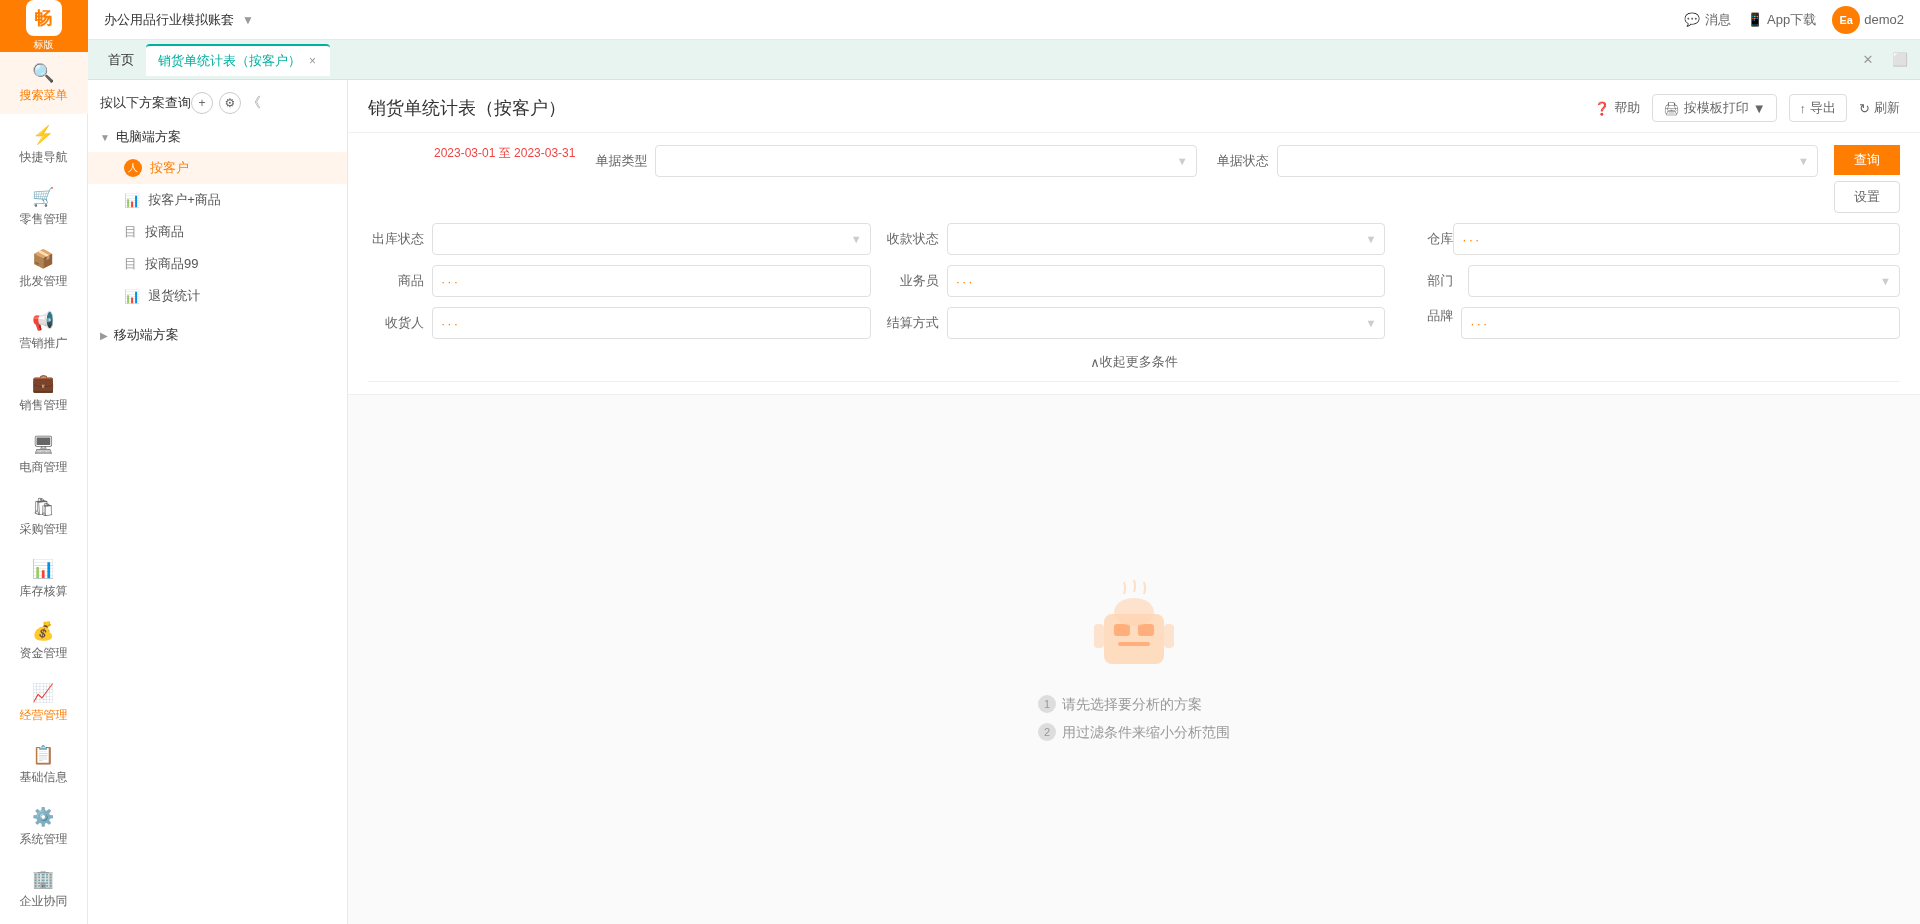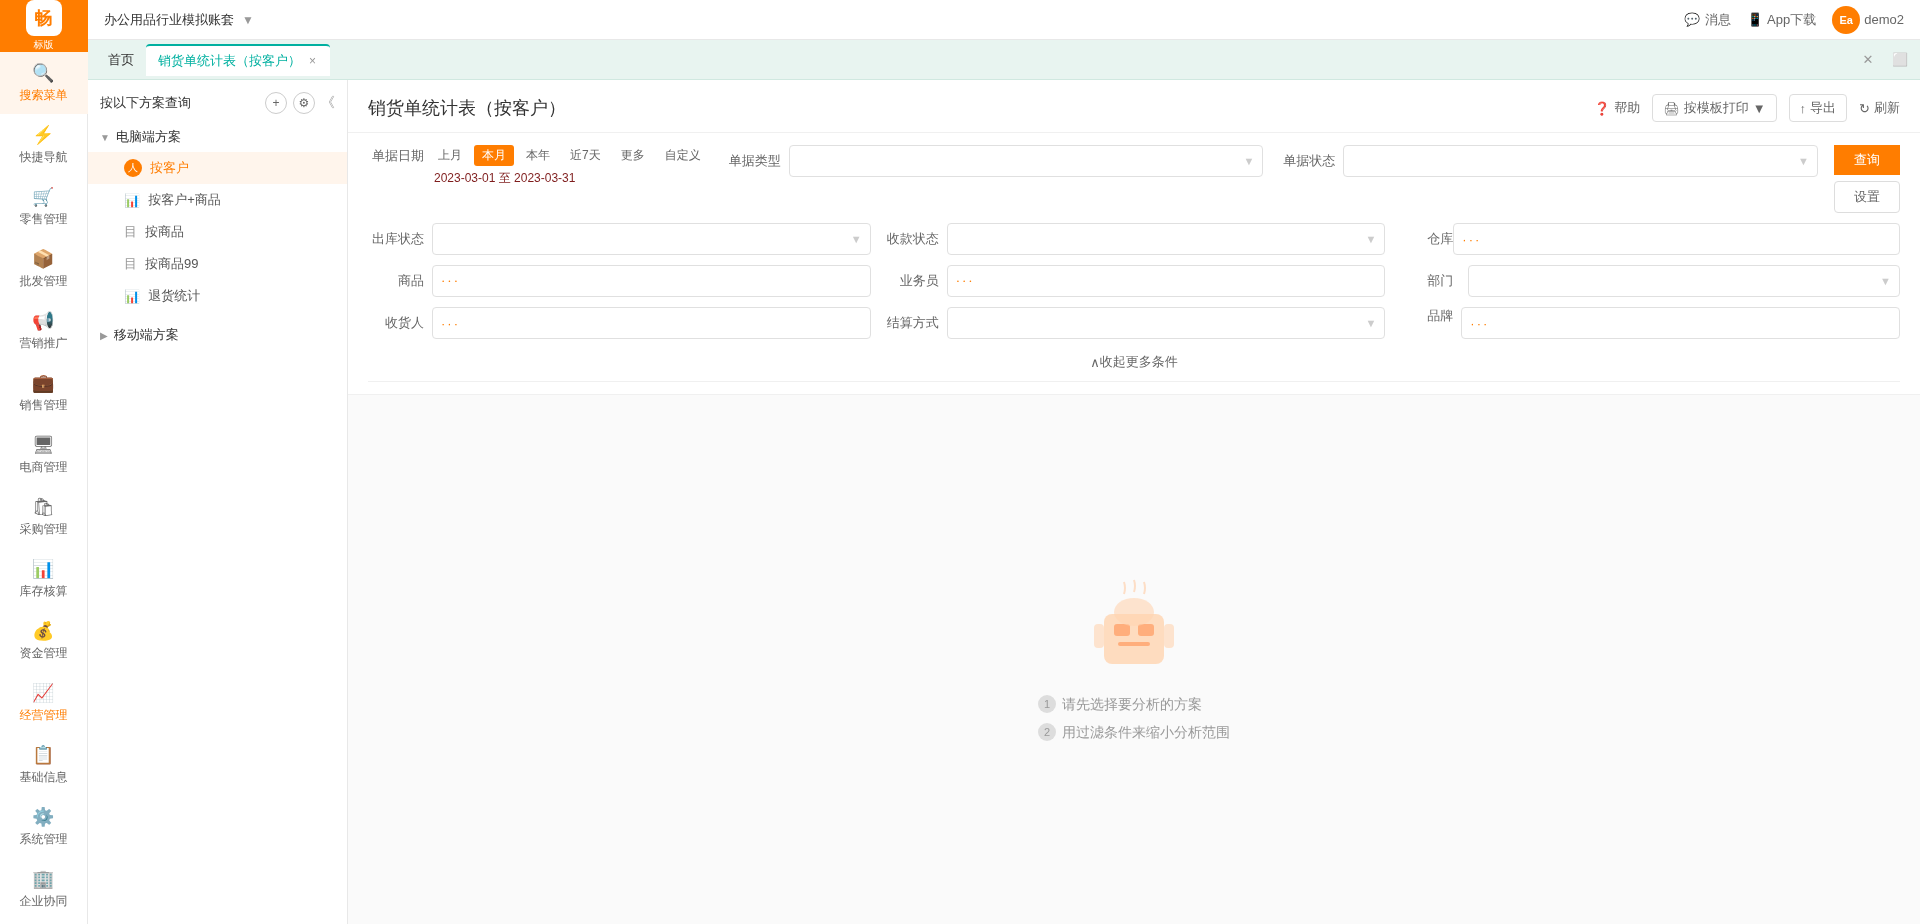--- a/index.html
+++ b/index.html
@@ -35,21 +35,21 @@
     .tab-close { font-size: 12px; color: #999; cursor: pointer; padding: 0 2px; }
     .tab-home { color: #333; }
     .tab-bar-actions { margin-left: auto; display: flex; gap: 8px; }
     .tab-action-btn { width: 24px; height: 24px; display: flex; align-items: center; justify-content: center; color: #999; cursor: pointer; border-radius: 3px; }
 
     
     .content { flex: 1; display: flex; overflow: hidden; background: #fff; }
 
     
     .left-panel { width: 260px; border-right: 1px solid #e8e8e8; padding: 12px 0; flex-shrink: 0; background: #fff; }
-    .left-panel-header { padding: 0 12px 8px; display: flex; align-items: center; justify-content: space-between; }
+    .left-panel-header { padding: 0 12px 8px; display: flex; align-items: center; }
     .left-panel-title { font-size: 13px; color: #333; font-weight: 500; }
     .left-panel-actions { display: flex; gap: 6px; align-items: center; }
     .left-panel-action-btn { width: 22px; height: 22px; border-radius: 50%; border: 1px solid #ccc; display: flex; align-items: center; justify-content: center; cursor: pointer; color: #666; font-size: 12px; }
     .collapse-btn { cursor: pointer; color: #999; font-size: 14px; }
 
     .tree-group { padding: 0 0 8px; }
     .tree-group-header { padding: 6px 12px; display: flex; align-items: center; gap: 6px; cursor: pointer; color: #333; font-size: 13px; }
     .tree-toggle { color: #999; font-size: 10px; }
     .tree-item { padding: 7px 12px 7px 36px; display: flex; align-items: center; gap: 8px; cursor: pointer; color: #555; font-size: 13px; }
     .tree-item.active { background: #fff5ec; color: #ff7d00; }
@@ -65,21 +65,21 @@
     .page-actions { display: flex; gap: 12px; align-items: center; }
     .page-action-btn { display: flex; align-items: center; gap: 4px; color: #666; font-size: 13px; cursor: pointer; }
     .export-btn { display: flex; align-items: center; gap: 4px; padding: 4px 10px; border: 1px solid #ddd; border-radius: 4px; color: #666; cursor: pointer; font-size: 13px; }
 
     
     .filter-area { padding: 12px 20px; border-bottom: 1px solid #f0f0f0; }
     .filter-label { color: #666; font-size: 13px; min-width: 56px; text-align: right; flex-shrink: 0; }
     .filter-date-group { display: flex; align-items: center; gap: 4px; flex: 0 0 auto; }
     .date-quick-btn { padding: 2px 8px; border-radius: 3px; font-size: 12px; cursor: pointer; color: #666; border: none; background: transparent; }
     .date-quick-btn.active { background: #ff7d00; color: #fff; border-radius: 3px; }
-    .date-range { font-size: 12px; color: #7f1d1d; margin-left: 4px; }
+    .date-range { font-size: 12px; color: #ef4444; margin-left: 4px; }
     .filter-select { flex: 1; min-width: 0; height: 32px; border: 1px solid #e0e0e0; border-radius: 4px; padding: 0 8px; display: flex; align-items: center; justify-content: space-between; cursor: pointer; background: #fff; color: #999; font-size: 13px; }
     .filter-select .dots { color: #ff7d00; letter-spacing: 2px; }
     .filter-select-arrow { color: #ccc; font-size: 11px; }
     .btn-query { background: #ff7d00; color: #fff; border: none; border-radius: 0; padding: 6px 20px; font-size: 13px; cursor: pointer; }
     .btn-settings { background: #fff; color: #666; border: 1px solid #ddd; border-radius: 4px; padding: 6px 16px; font-size: 13px; cursor: pointer; }
 
     
     .empty-area { flex: 1; display: flex; flex-direction: column; align-items: center; justify-content: center; background: #fafafa; }
     .empty-hint { color: #999; font-size: 14px; line-height: 2; }
     .empty-hint-item { display: flex; align-items: center; gap: 6px; }
@@ -274,31 +274,20 @@
             <span>↻</span>
             <span>刷新</span>
           </div>
         </div>
       </div>
 
       <div class="filter-area" style="position:relative;">
 
         <div style="display:flex; gap:16px; margin-bottom:10px; align-items:flex-start;">
           <div style="display:flex; flex-direction:column; gap:4px; flex: 0 0 auto;">
-            <div style="display:flex; align-items:center; gap:6px;">
-              <span class="filter-label">单据日期</span>
-              <div class="filter-date-group">
-                <button class="date-quick-btn">上月</button>
-                <button class="date-quick-btn active">本月</button>
-                <button class="date-quick-btn">本年</button>
-                <button class="date-quick-btn">近7天</button>
-                <button class="date-quick-btn">更多</button>
-                <button class="date-quick-btn">自定义</button>
-              </div>
-            </div>
             <div style="padding-left:62px;">
               <span class="date-range">2023-03-01 至 2023-03-31</span>
             </div>
           </div>
 
           <div style="display:flex; align-items:center; gap:8px; flex:1;">
             <span class="filter-label">单据类型</span>
             <div class="filter-select" style="flex:1;">
               <span></span>
               <span class="filter-select-arrow">▼</span>
@@ -335,21 +324,21 @@
             </div>
           </div>
           <div style="display:flex; align-items:center; gap:0;">
             <span class="filter-label">仓库</span>
             <div class="filter-select" style="flex:1;">
               <span class="dots">···</span>
             </div>
           </div>
         </div>
 
-        <div style="display:grid; grid-template-columns:1fr 1fr 1fr; gap:12px; margin-bottom:10px;font-family:Liberation Serif, serif;">
+        <div style="display:grid; grid-template-columns:1fr 1fr 1fr; gap:12px; margin-bottom:10px;">
           <div style="display:flex; align-items:center; gap:8px;">
             <span class="filter-label">商品</span>
             <div class="filter-select" style="flex:1;">
               <span class="dots">···</span>
             </div>
           </div>
           <div style="display:flex; align-items:center; gap:8px;">
             <span class="filter-label">业务员</span>
             <div class="filter-select" style="flex:1;">
               <span class="dots">···</span>

